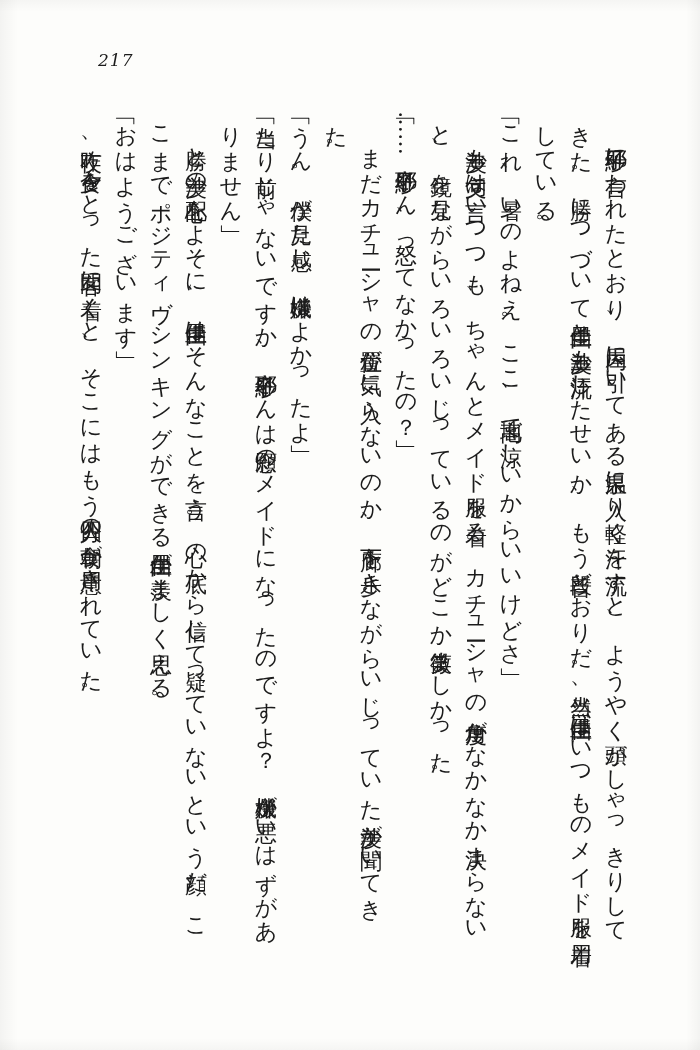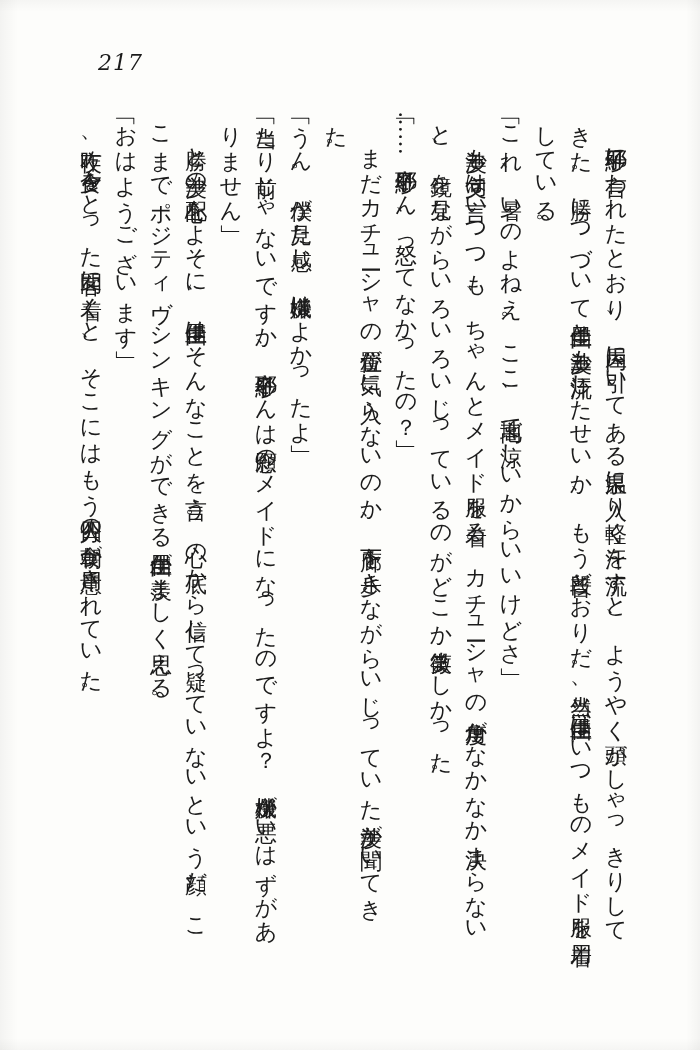--- a/index.html
+++ b/index.html
@@ -28,21 +28,21 @@
     background:
       linear-gradient(to right, rgba(0,0,0,0.04), rgba(0,0,0,0) 18px),
       linear-gradient(to left, rgba(0,0,0,0.04), rgba(0,0,0,0) 14px),
       linear-gradient(to bottom, rgba(0,0,0,0.03), rgba(0,0,0,0) 12px),
       linear-gradient(to top, rgba(0,0,0,0.03), rgba(0,0,0,0) 12px);
   }
   .page-number {
     position: absolute;
     top: 50px;
     left: 98px;
-    font-size: 22px;
+    font-size: 17px;
     font-style: italic;
     letter-spacing: 1px;
     color: var(--text-color, #1b1b1b);
   }
   .text-block {
     position: absolute;
     top: 111px;
     right: 66px;
     height: 838px;
     writing-mode: vertical-rl;

